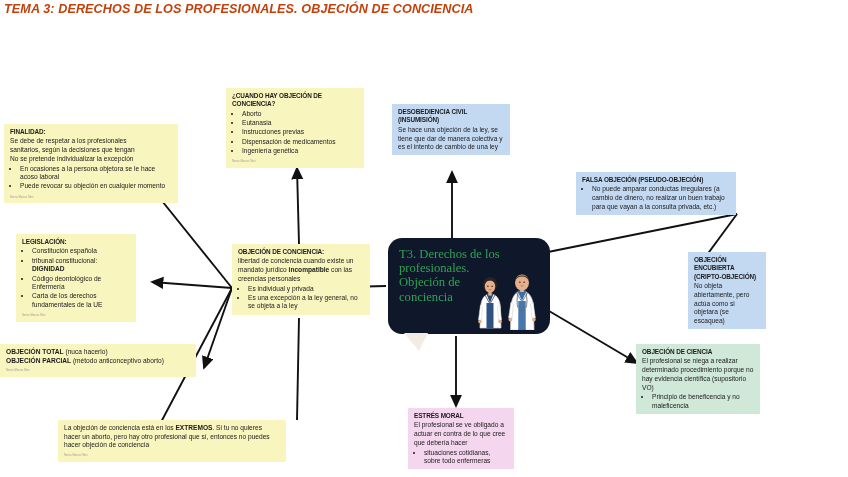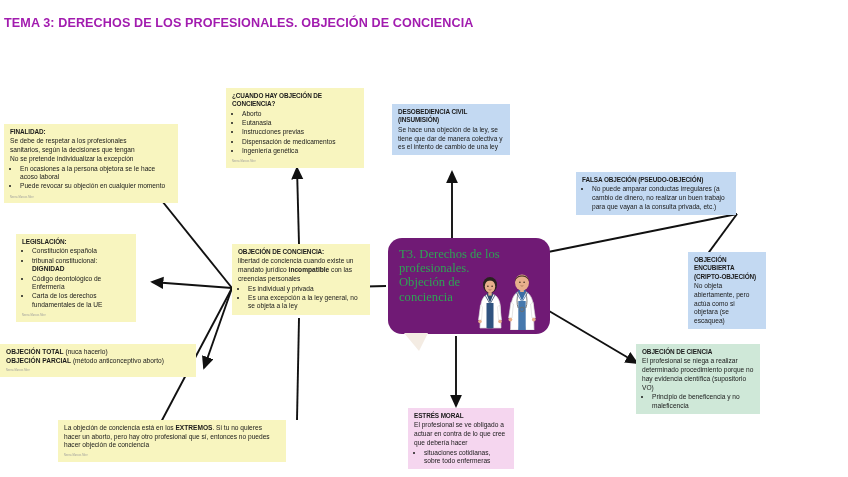--- a/index.html
+++ b/index.html
@@ -20,26 +20,27 @@
     position: absolute;
     inset: 0;
     width: 848px;
     height: 477px;
   }
 
   
   .page-title {
     position: absolute;
     left: 4px;
-    top: 16px;
+    top: 2px;
     font-size: 12.6px;
     font-weight: bold;
-    color: #a21caf;
+    color: #c2410c;
     letter-spacing: 0.1px;
     white-space: nowrap;
+    font-style: italic;
   }
 
   
   .connectors {
     position: absolute;
     left: 0;
     top: 0;
     width: 848px;
     height: 477px;
     pointer-events: none;
@@ -102,21 +103,21 @@
   #node-ciencia          { left: 636px; top: 344px; width: 124px; }
   #node-estres           { left: 408px; top: 408px; width: 106px; }
 
   
   #center-bubble {
     position: absolute;
     left: 388px;
     top: 238px;
     width: 162px;
     height: 96px;
-    background: #701a75;
+    background: #0f172a;
     border-radius: 14px;
     box-sizing: border-box;
   }
   #center-bubble .tail {
     position: absolute;
     left: 16px;
     bottom: -17px;
     width: 0;
     height: 0;
     border-left: 15px solid transparent;

